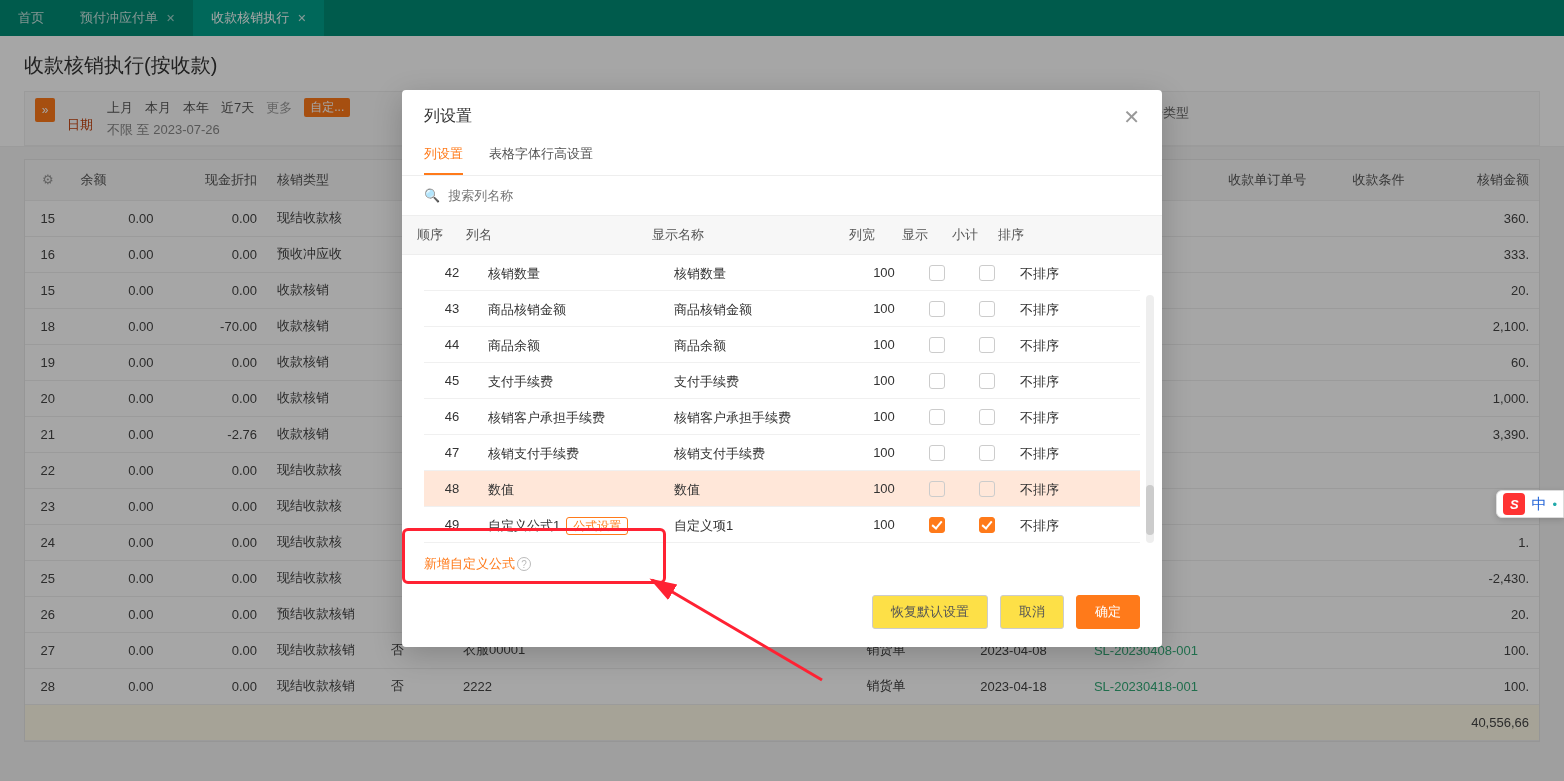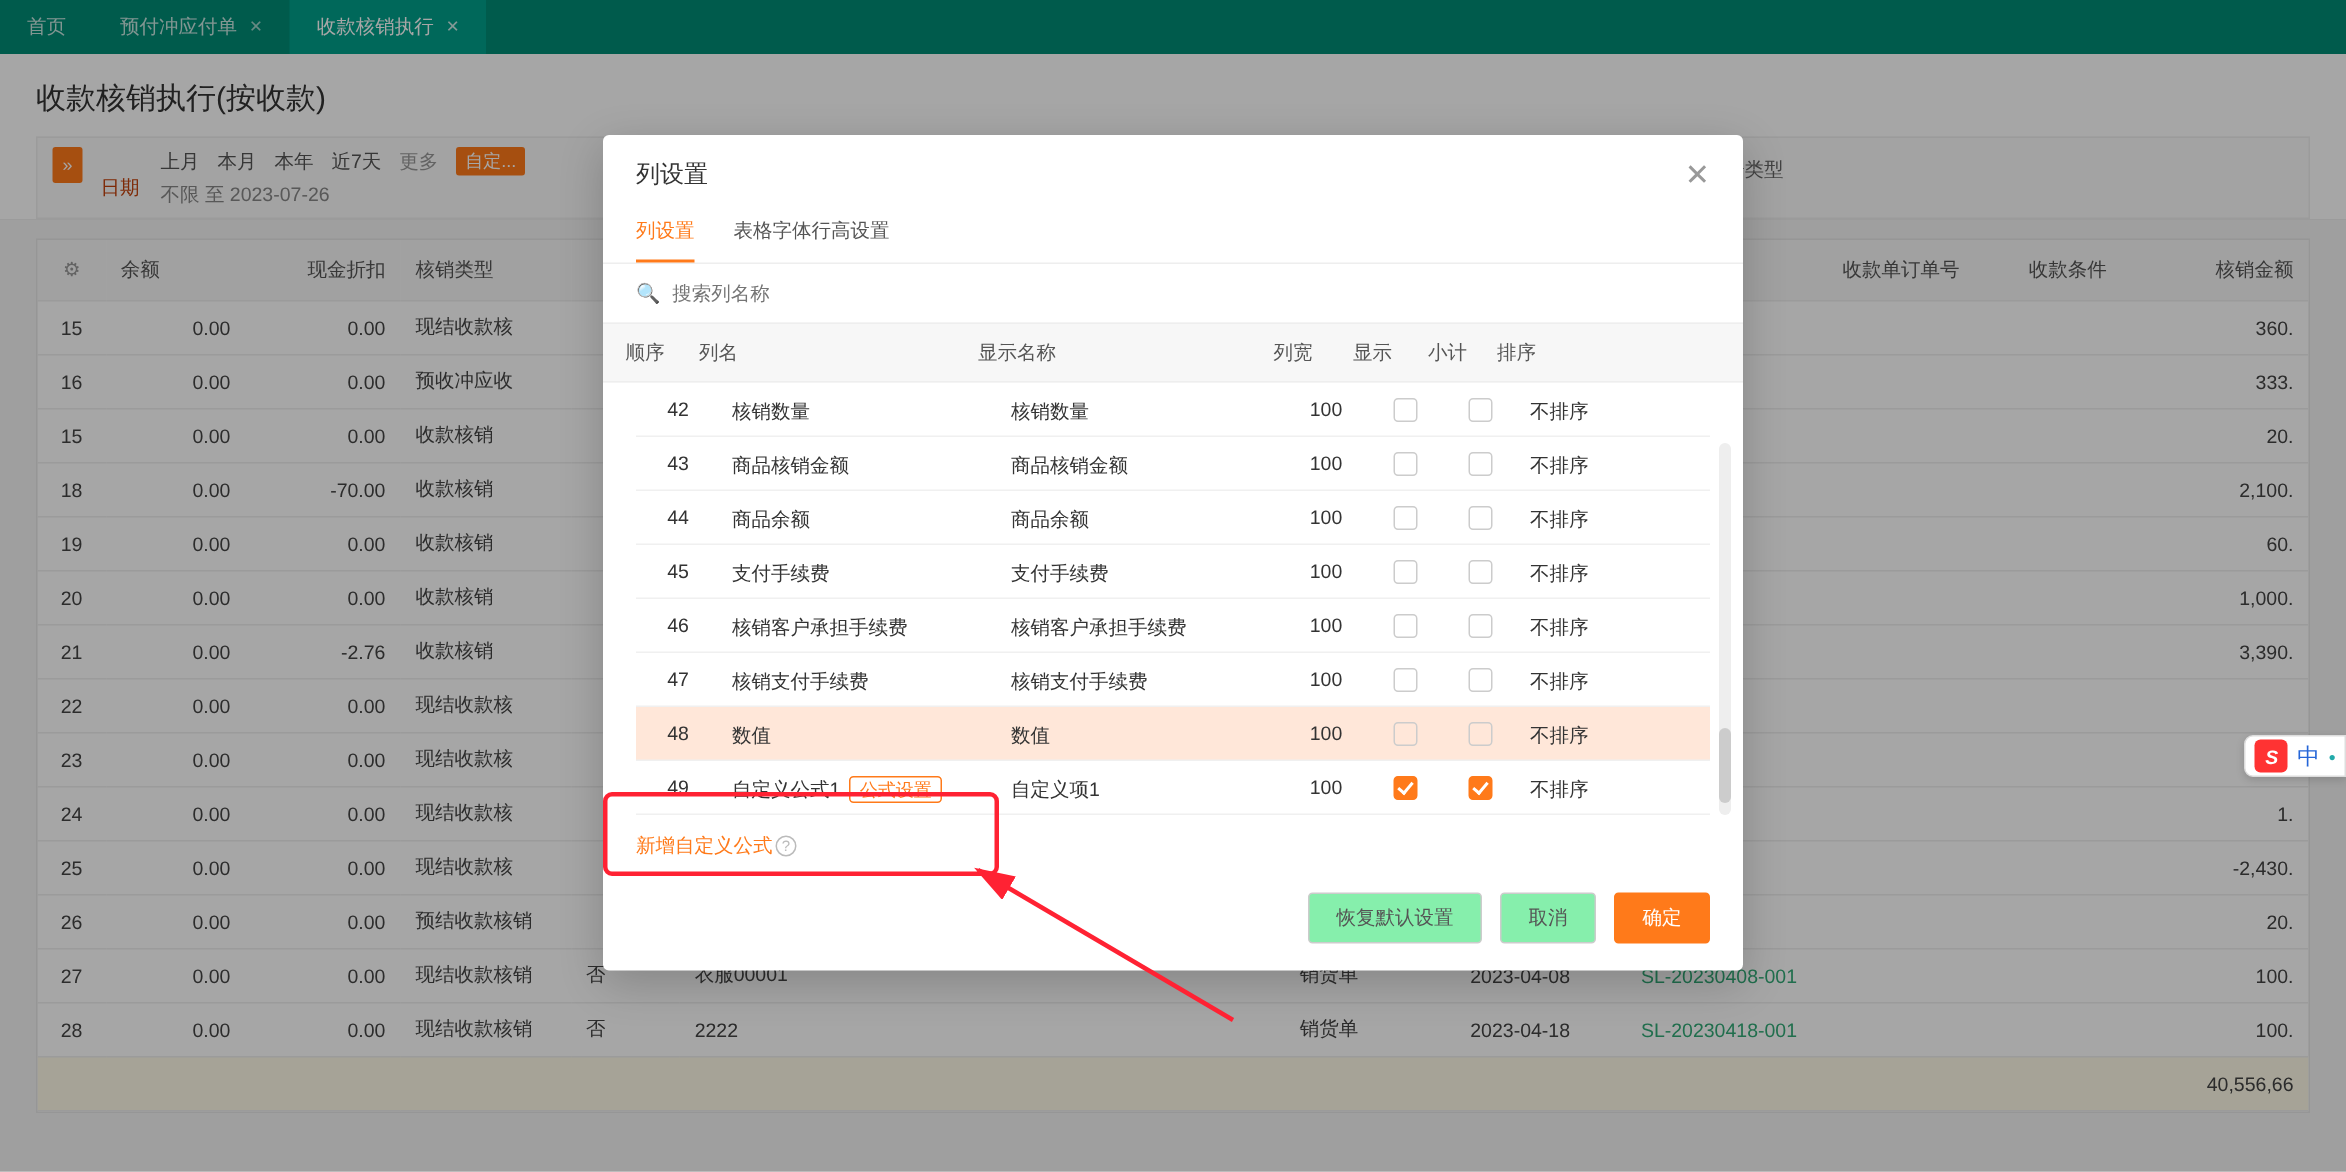--- a/index.html
+++ b/index.html
@@ -51,21 +51,21 @@
 .c-sort{width:70px}
 .cfgrow{display:flex;align-items:flex-start;border-bottom:1px solid #f0f0f0;height:36px}
 .cfgrow.hl{background:#ffe7d9}
 .chk{width:16px;height:16px;border:1px solid #ccc;border-radius:3px;display:inline-block;position:relative}
 .chk.on{background:#ff7a1a;border-color:#ff7a1a}
 .chk.on:after{content:"";position:absolute;left:4px;top:1px;width:4px;height:8px;border:2px solid #fff;border-top:0;border-left:0;transform:rotate(40deg)}
 .fsetbtn{border:1px solid #ff7a1a;color:#ff7a1a;padding:1px 6px;border-radius:3px;font-size:12px;margin-left:6px;cursor:pointer}
 .addcustom{color:#ff7a1a;padding:12px 22px;display:flex;align-items:center;gap:2px;font-size:13px}
 .qmark{display:inline-block;border:1px solid #bbb;color:#bbb;width:14px;height:14px;border-radius:50%;font-size:10px;text-align:center;line-height:13px}
 .mfoot{display:flex;justify-content:flex-end;gap:12px;padding:10px 22px 18px}
-.btn{padding:7px 18px;border-radius:3px;border:1px solid #ccc;background:#86efac;cursor:pointer;font-size:13px;color:#555}
+.btn{padding:7px 18px;border-radius:3px;border:1px solid #ccc;background:#fde047;cursor:pointer;font-size:13px;color:#555}
 .btn.primary{background:#ff7a1a;border-color:#ff7a1a;color:#fff}
 .redbox{position:absolute;border:3px solid #f23;border-radius:6px;pointer-events:none}
 .arrow{position:absolute;pointer-events:none}
 .ime{position:absolute;right:0;top:490px;background:#fff;border:1px solid #ddd;display:flex;align-items:center;border-radius:6px 0 0 6px;padding:2px 6px;gap:6px;box-shadow:0 2px 6px rgba(0,0,0,.15)}
 .ime .s{background:#f33;color:#fff;width:22px;height:22px;border-radius:4px;display:flex;align-items:center;justify-content:center;font-weight:bold;font-style:italic}
 .ime .zh{color:#2566d8;font-size:15px}
 .scrollhint{position:absolute;right:8px;top:40px;bottom:0;width:8px;background:#eee;border-radius:4px}
 .scrollthumb{position:absolute;right:8px;width:8px;background:#ccc;border-radius:4px}
 </style>
 </head>

